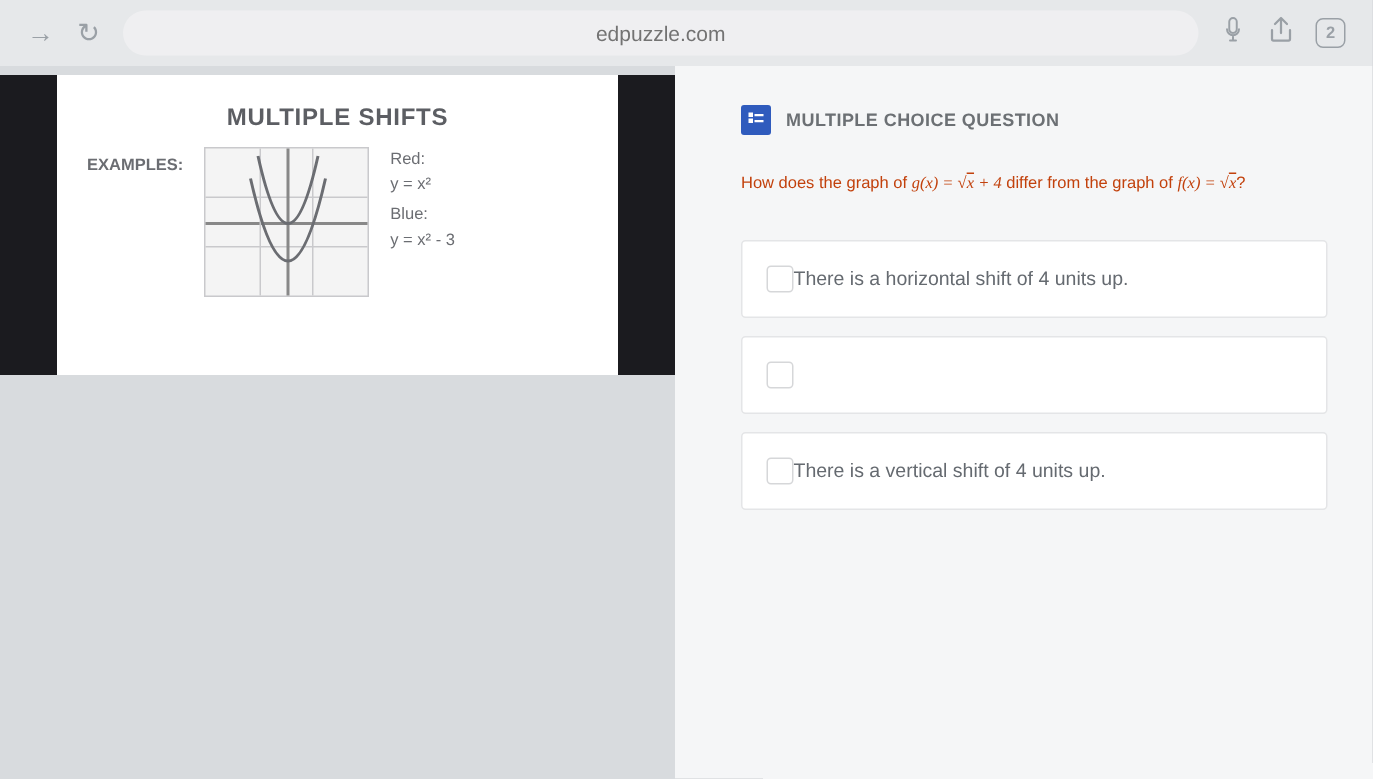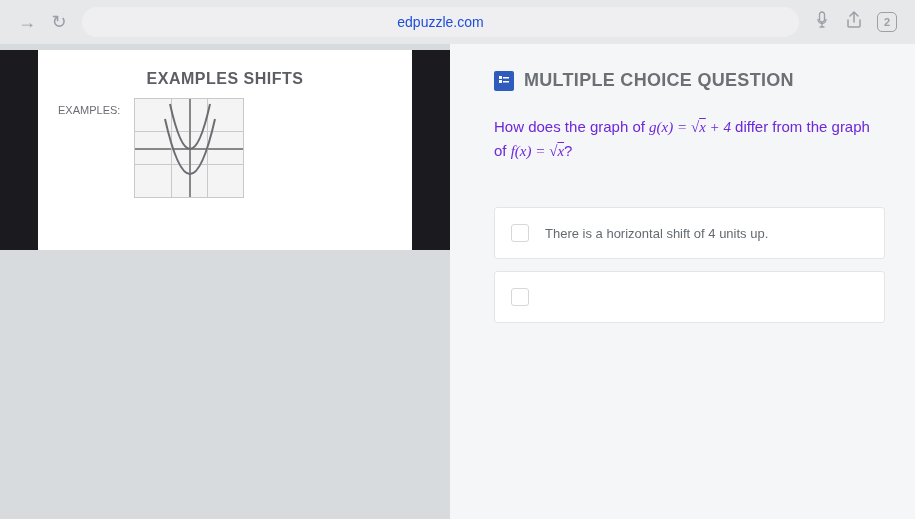--- a/index.html
+++ b/index.html
@@ -1,41 +1,41 @@
 <!DOCTYPE html>
 <html><head>
   <meta charset="utf-8">
   <style>
     * { margin: 0; padding: 0; box-sizing: border-box; }
     body { font-family: -apple-system, Helvetica, Arial, sans-serif; background: #d8dbde; width: 915px; height: 519px; overflow: hidden; }
     .browser-bar { display: flex; align-items: center; gap: 14px; padding: 8px 18px; background: #e6e8ea; height: 44px; }
     .nav-ico { color: #9aa0a6; font-size: 18px; width: 18px; text-align: center; }
-    .url-bar { flex: 1; background: #efeff1; border-radius: 18px; height: 30px; display: flex; align-items: center; justify-content: center; color: #1d4ed8; font-size: 14px; }
+    .url-bar { flex: 1; background: #efeff1; border-radius: 18px; height: 30px; display: flex; align-items: center; justify-content: center; color: #737373; font-size: 14px; }
     .bar-right { display: flex; gap: 14px; align-items: center; color: #9aa0a6; }
     .tab-count { border: 1.5px solid #9aa0a6; border-radius: 5px; width: 20px; height: 20px; display: flex; align-items: center; justify-content: center; font-size: 11px; font-weight: 600; }
     .content { display: flex; height: calc(519px - 44px); }
     .left { width: 450px; display: flex; background: #fff; height: 200px; margin-top: 6px; }
     .strip { width: 38px; background: #1b1b1f; }
     .slide { flex: 1; padding: 20px 20px 10px 20px; color: #6b6d72; }
     .slide h2 { text-align: center; font-size: 16px; font-weight: 600; letter-spacing: 0.5px; color: #5c5e63; margin-bottom: 10px; }
     .formula-row { display: flex; gap: 24px; font-size: 12px; justify-content: center; margin-bottom: 10px; }
     .formula-row span { white-space: nowrap; }
     .ex-row { display: flex; gap: 14px; align-items: flex-start; font-size: 12px; }
-    .ex-label { font-weight: 400; font-size: 11px; padding-top: 6px; }
+    .ex-label { font-weight: 700; font-size: 11px; padding-top: 6px; }
     .mini-chart { width: 110px; height: 100px; background: #f4f4f4; border: 1px solid #c9c9cc; position: relative; }
     .grid-line { position: absolute; background: #c9c9cc; }
     .legend { font-size: 11px; line-height: 1.5; }
     .right { flex: 1; padding: 26px 30px 0 44px; background: #f5f6f7; }
     .mc-head { display: flex; align-items: center; gap: 10px; margin-bottom: 24px; }
     .mc-ico { background: #2f5bbd; color: #fff; width: 20px; height: 20px; display: flex; align-items: center; justify-content: center; font-size: 11px; font-weight: bold; border-radius: 2px; }
-    .mc-title { font-size: 18px; font-weight: 700; color: #6c7074; letter-spacing: 0.3px; }
-    .question { font-size: 15px; color: #6d28d9; line-height: 1.6; margin-bottom: 44px; }
+    .mc-title { font-size: 12px; font-weight: 700; color: #6c7074; letter-spacing: 0.3px; }
+    .question { font-size: 11px; color: #c2410c; line-height: 1.6; margin-bottom: 28px; }
     .math { font-family: Georgia, 'Times New Roman', serif; font-style: italic; }
     .sqrt { font-style: normal; }
-    .option { background: #fff; border: 1px solid #e4e5e7; border-radius: 3px; margin-bottom: 12px; padding: 16px 16px; display: flex; align-items: center; gap: 16px; font-size: 13px; color: #656a70; cursor: pointer; }
+    .option { background: #fff; border: 1px solid #e4e5e7; border-radius: 3px; margin-bottom: 12px; padding: 16px 16px; display: flex; align-items: center; font-size: 13px; color: #656a70; cursor: pointer; }
     .chk { width: 18px; height: 18px; border: 1.5px solid #d6d7d9; border-radius: 3px; flex-shrink: 0; }
     .parab { position: absolute; left: 0; top: 0; }
   </style>
 </head>
 <body>
 
 <div class="browser-bar">
   <span class="nav-ico">→</span>
   <span class="nav-ico">↻</span>
   <div class="url-bar">
@@ -55,36 +55,42 @@
     <div class="tab-count">
       <span>2</span>
     </div>
   </div>
 </div>
 
 <div class="content">
   <div class="left">
     <div class="strip"></div>
     <div class="slide">
-      <h2>EXAMPLES SHIFTS</h2>
+      <h2>MULTIPLE SHIFTS</h2>
       <div class="ex-row">
         <div class="ex-label">EXAMPLES:</div>
         <div class="mini-chart">
           <div class="grid-line" style="left:0;right:0;top:33%;height:1px"></div>
           <div class="grid-line" style="left:0;right:0;top:66%;height:1px"></div>
           <div class="grid-line" style="left:0;right:0;top:50%;height:1.5px;background:#888"></div>
           <div class="grid-line" style="top:0;bottom:0;left:33%;width:1px"></div>
           <div class="grid-line" style="top:0;bottom:0;left:66%;width:1px"></div>
           <div class="grid-line" style="top:0;bottom:0;left:50%;width:1.5px;background:#888"></div>
           <svg class="parab" width="110" height="100">
             <path d="M35 5 Q55 95 75 5" fill="none" stroke="#6b6d72" stroke-width="2"></path>
           </svg>
           <svg class="parab" width="110" height="100">
             <path d="M30 20 Q55 130 80 20" fill="none" stroke="#6b6d72" stroke-width="2"></path>
           </svg>
+        </div>
+        <div class="legend">
+          <div>Red:</div>
+          <div>y = x²</div>
+          <div style="margin-top:4px">Blue:</div>
+          <div>y = x² - 3</div>
         </div>
       </div>
     </div>
     <div class="strip"></div>
   </div>
 
   <div class="right">
     <div class="mc-head">
       <div class="mc-ico">
         <svg width="12" height="12" viewBox="0 0 12 12">
@@ -99,14 +105,18 @@
     <div class="question">
       <span>How does the graph of </span><span class="math"><span style="font-style:italic">g</span>(<span style="font-style:italic">x</span>) = <span class="sqrt">√</span><span style="text-decoration:overline;font-style:italic">x</span> + 4</span><span> differ from the graph of </span><span class="math"><span style="font-style:italic">f</span>(<span style="font-style:italic">x</span>) = <span class="sqrt">√</span><span style="text-decoration:overline;font-style:italic">x</span></span><span>?</span>
     </div>
     <div class="option">
       <div class="chk"></div>
       <span>There is a horizontal shift of 4 units up.</span>
     </div>
     <div class="option">
       <div class="chk"></div>
     </div>
+    <div class="option">
+      <div class="chk"></div>
+      <span>There is a vertical shift of 4 units up.</span>
+    </div>
   </div>
 </div>
 
 </body></html>

